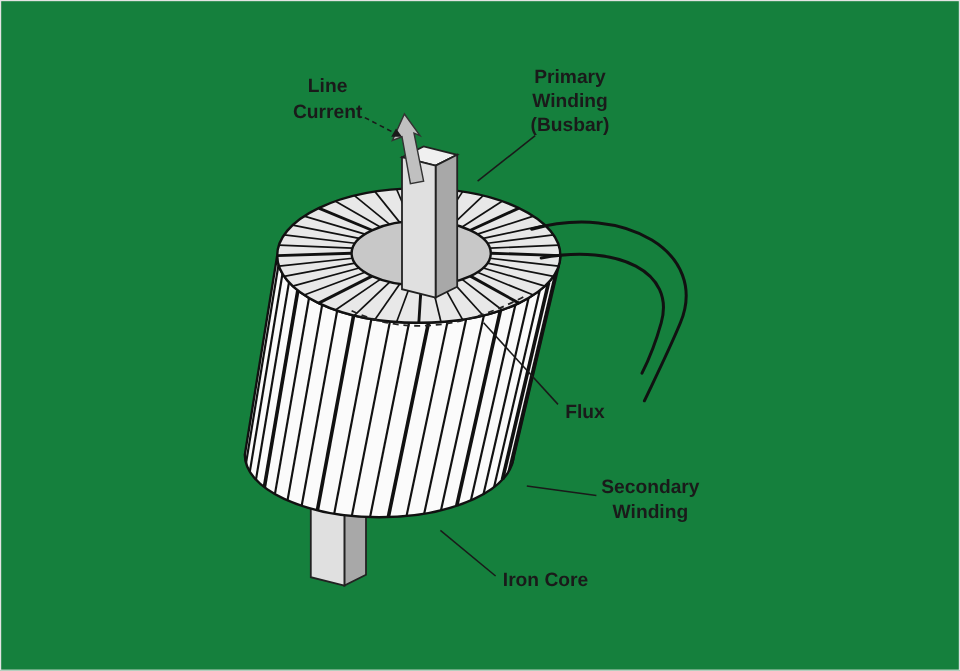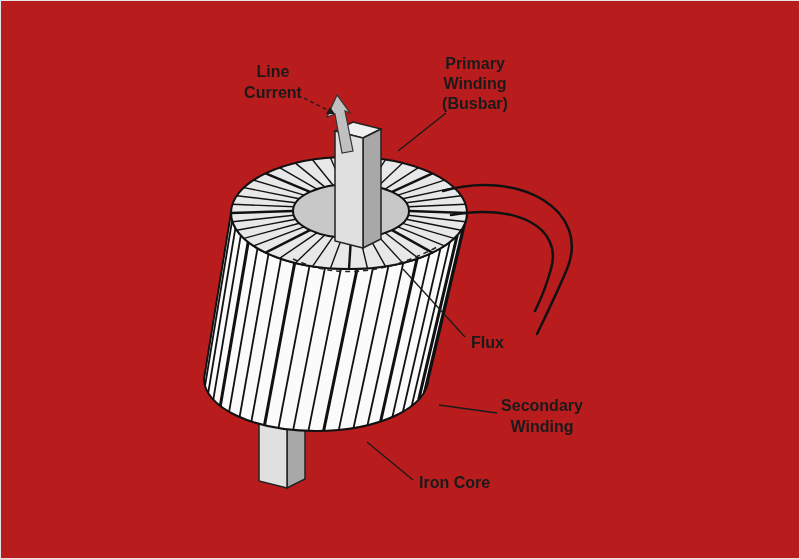--- a/index.html
+++ b/index.html
@@ -1,17 +1,17 @@
 <!DOCTYPE html>
 <html><head>
 <meta charset="utf-8">
 <style>
   html,body{margin:0;padding:0;background:#ffffff;}
   .page{
-    width:800px;height:559px;position:relative;background:#b91c1c;
+    width:800px;height:559px;position:relative;background:#15803d;
     border:1px solid #e4e4e4;box-sizing:border-box;overflow:hidden;
     font-family:"Liberation Sans", sans-serif;
     text-align:center;
   }
   svg text{
     font-family:"Liberation Sans", sans-serif;
     font-weight:700;
     font-size:16px;
     fill:#1a1a1a;
   }

